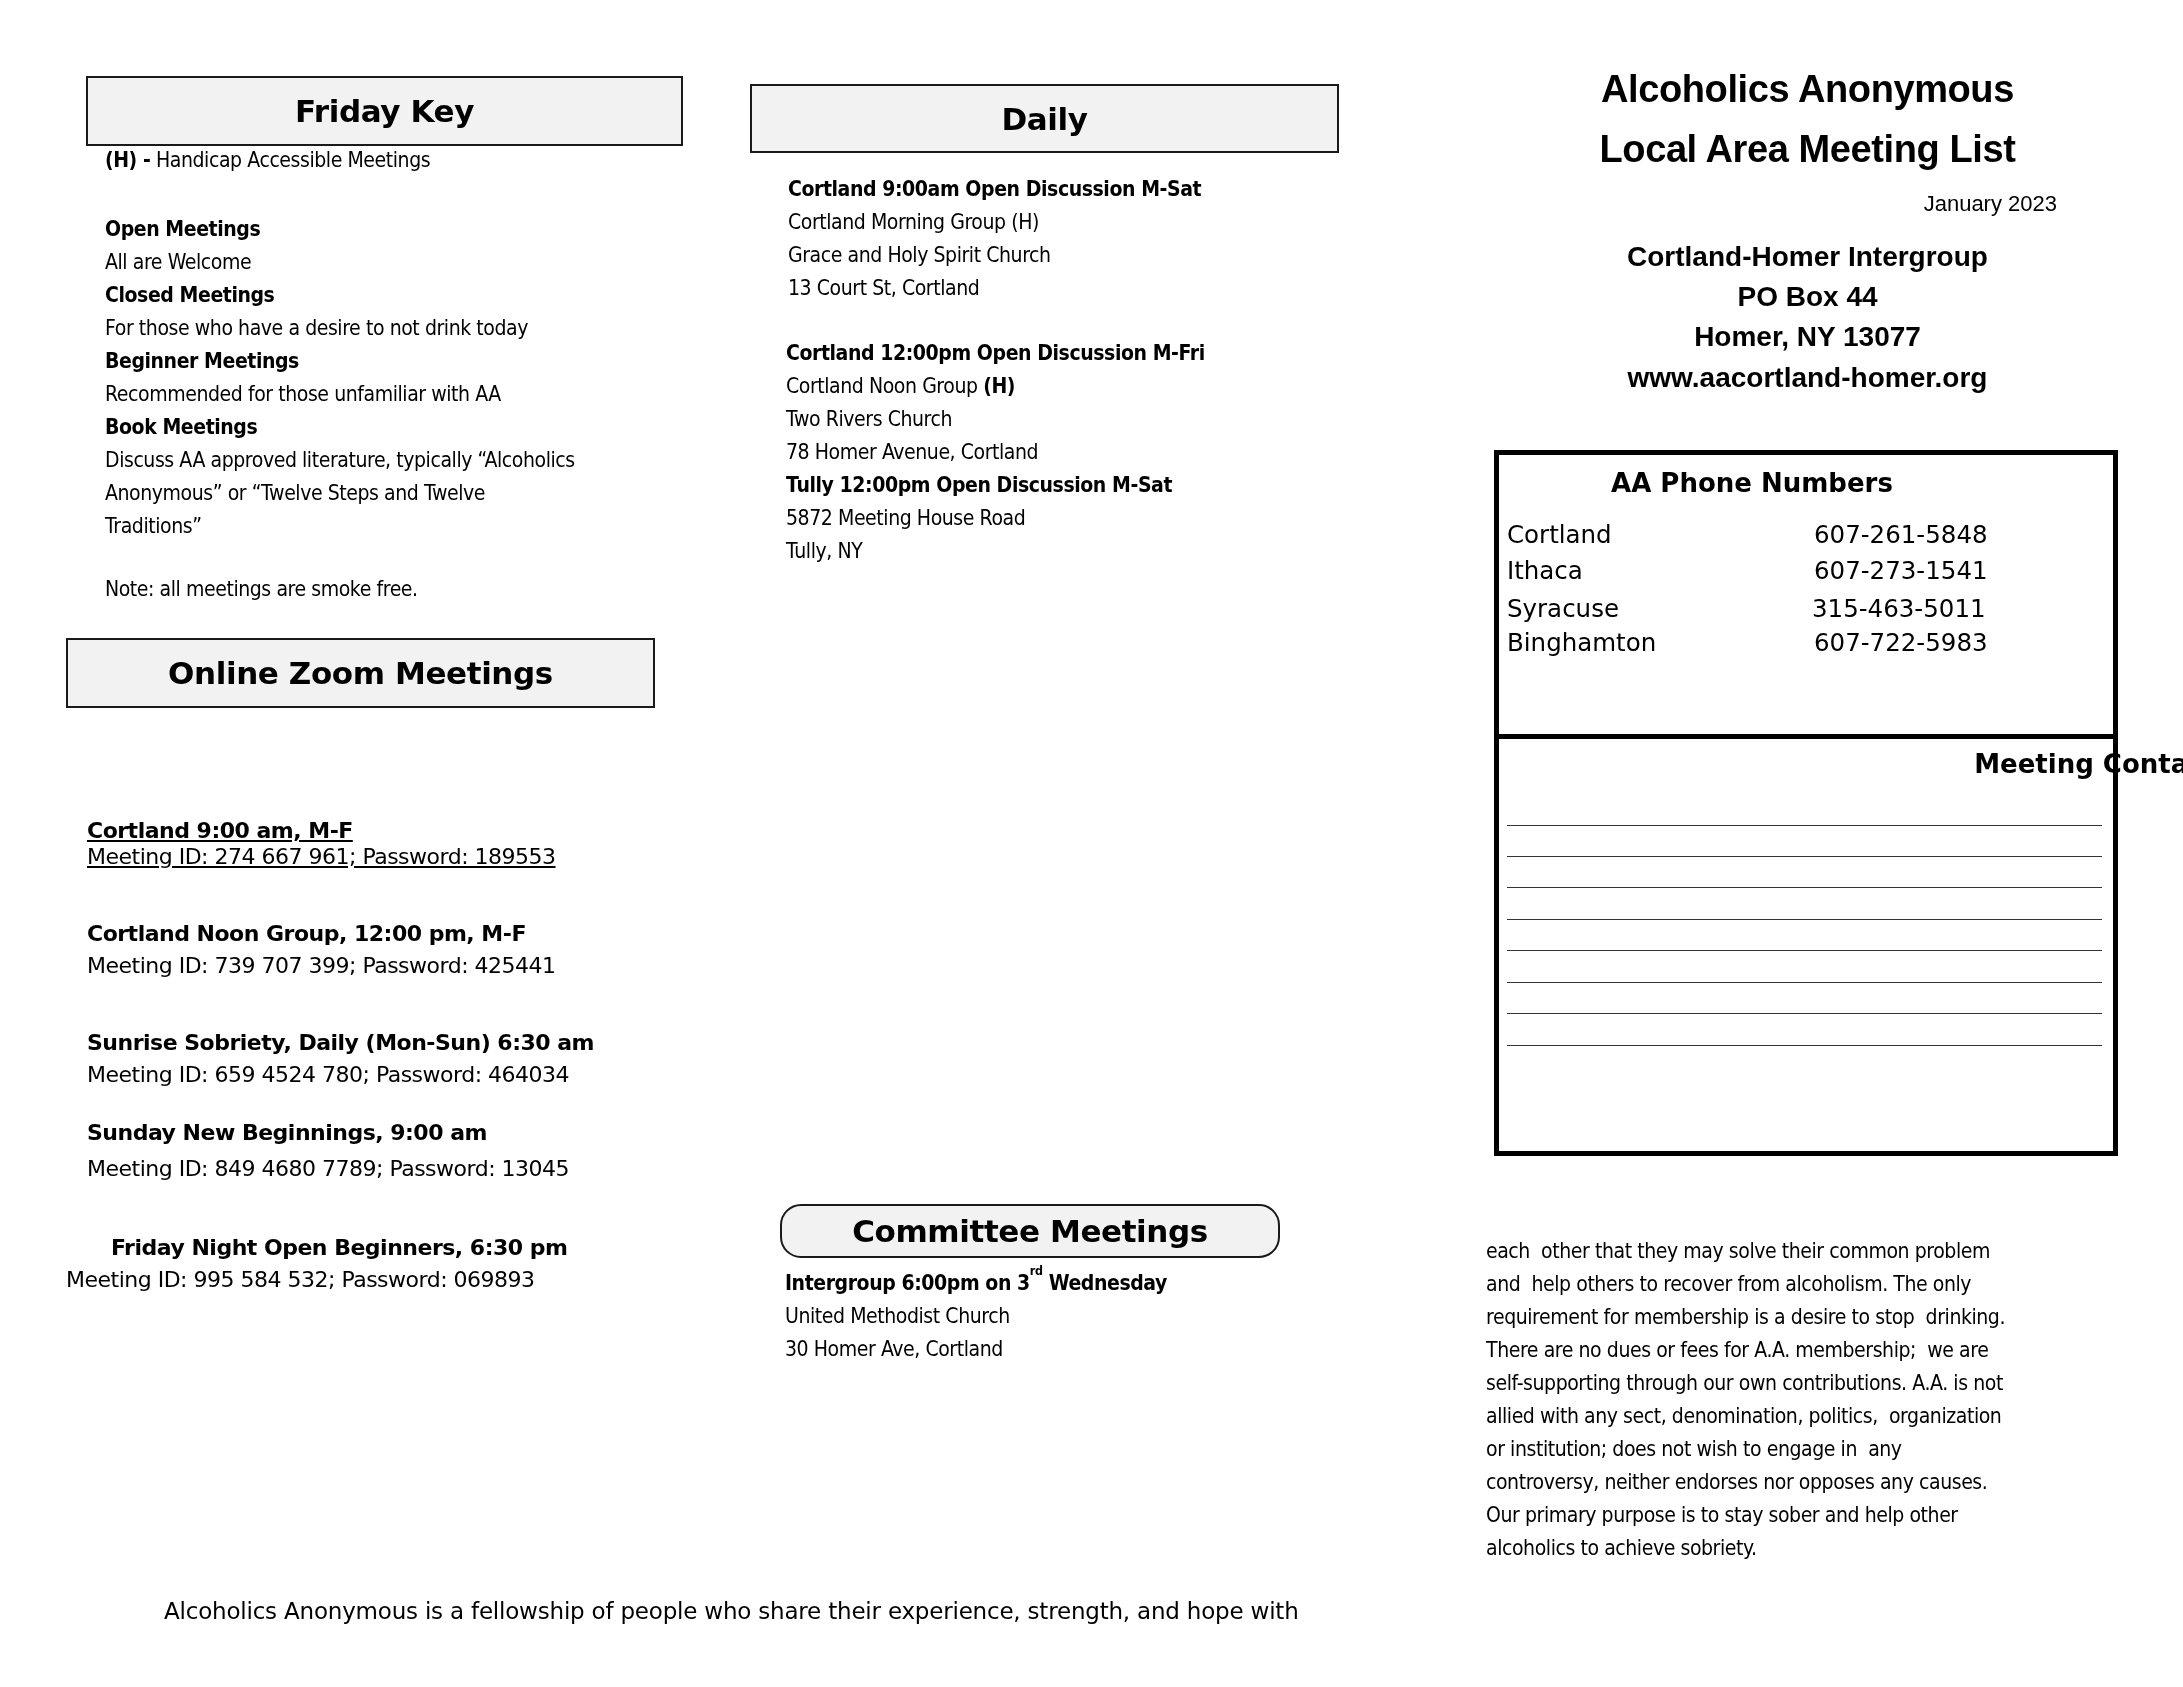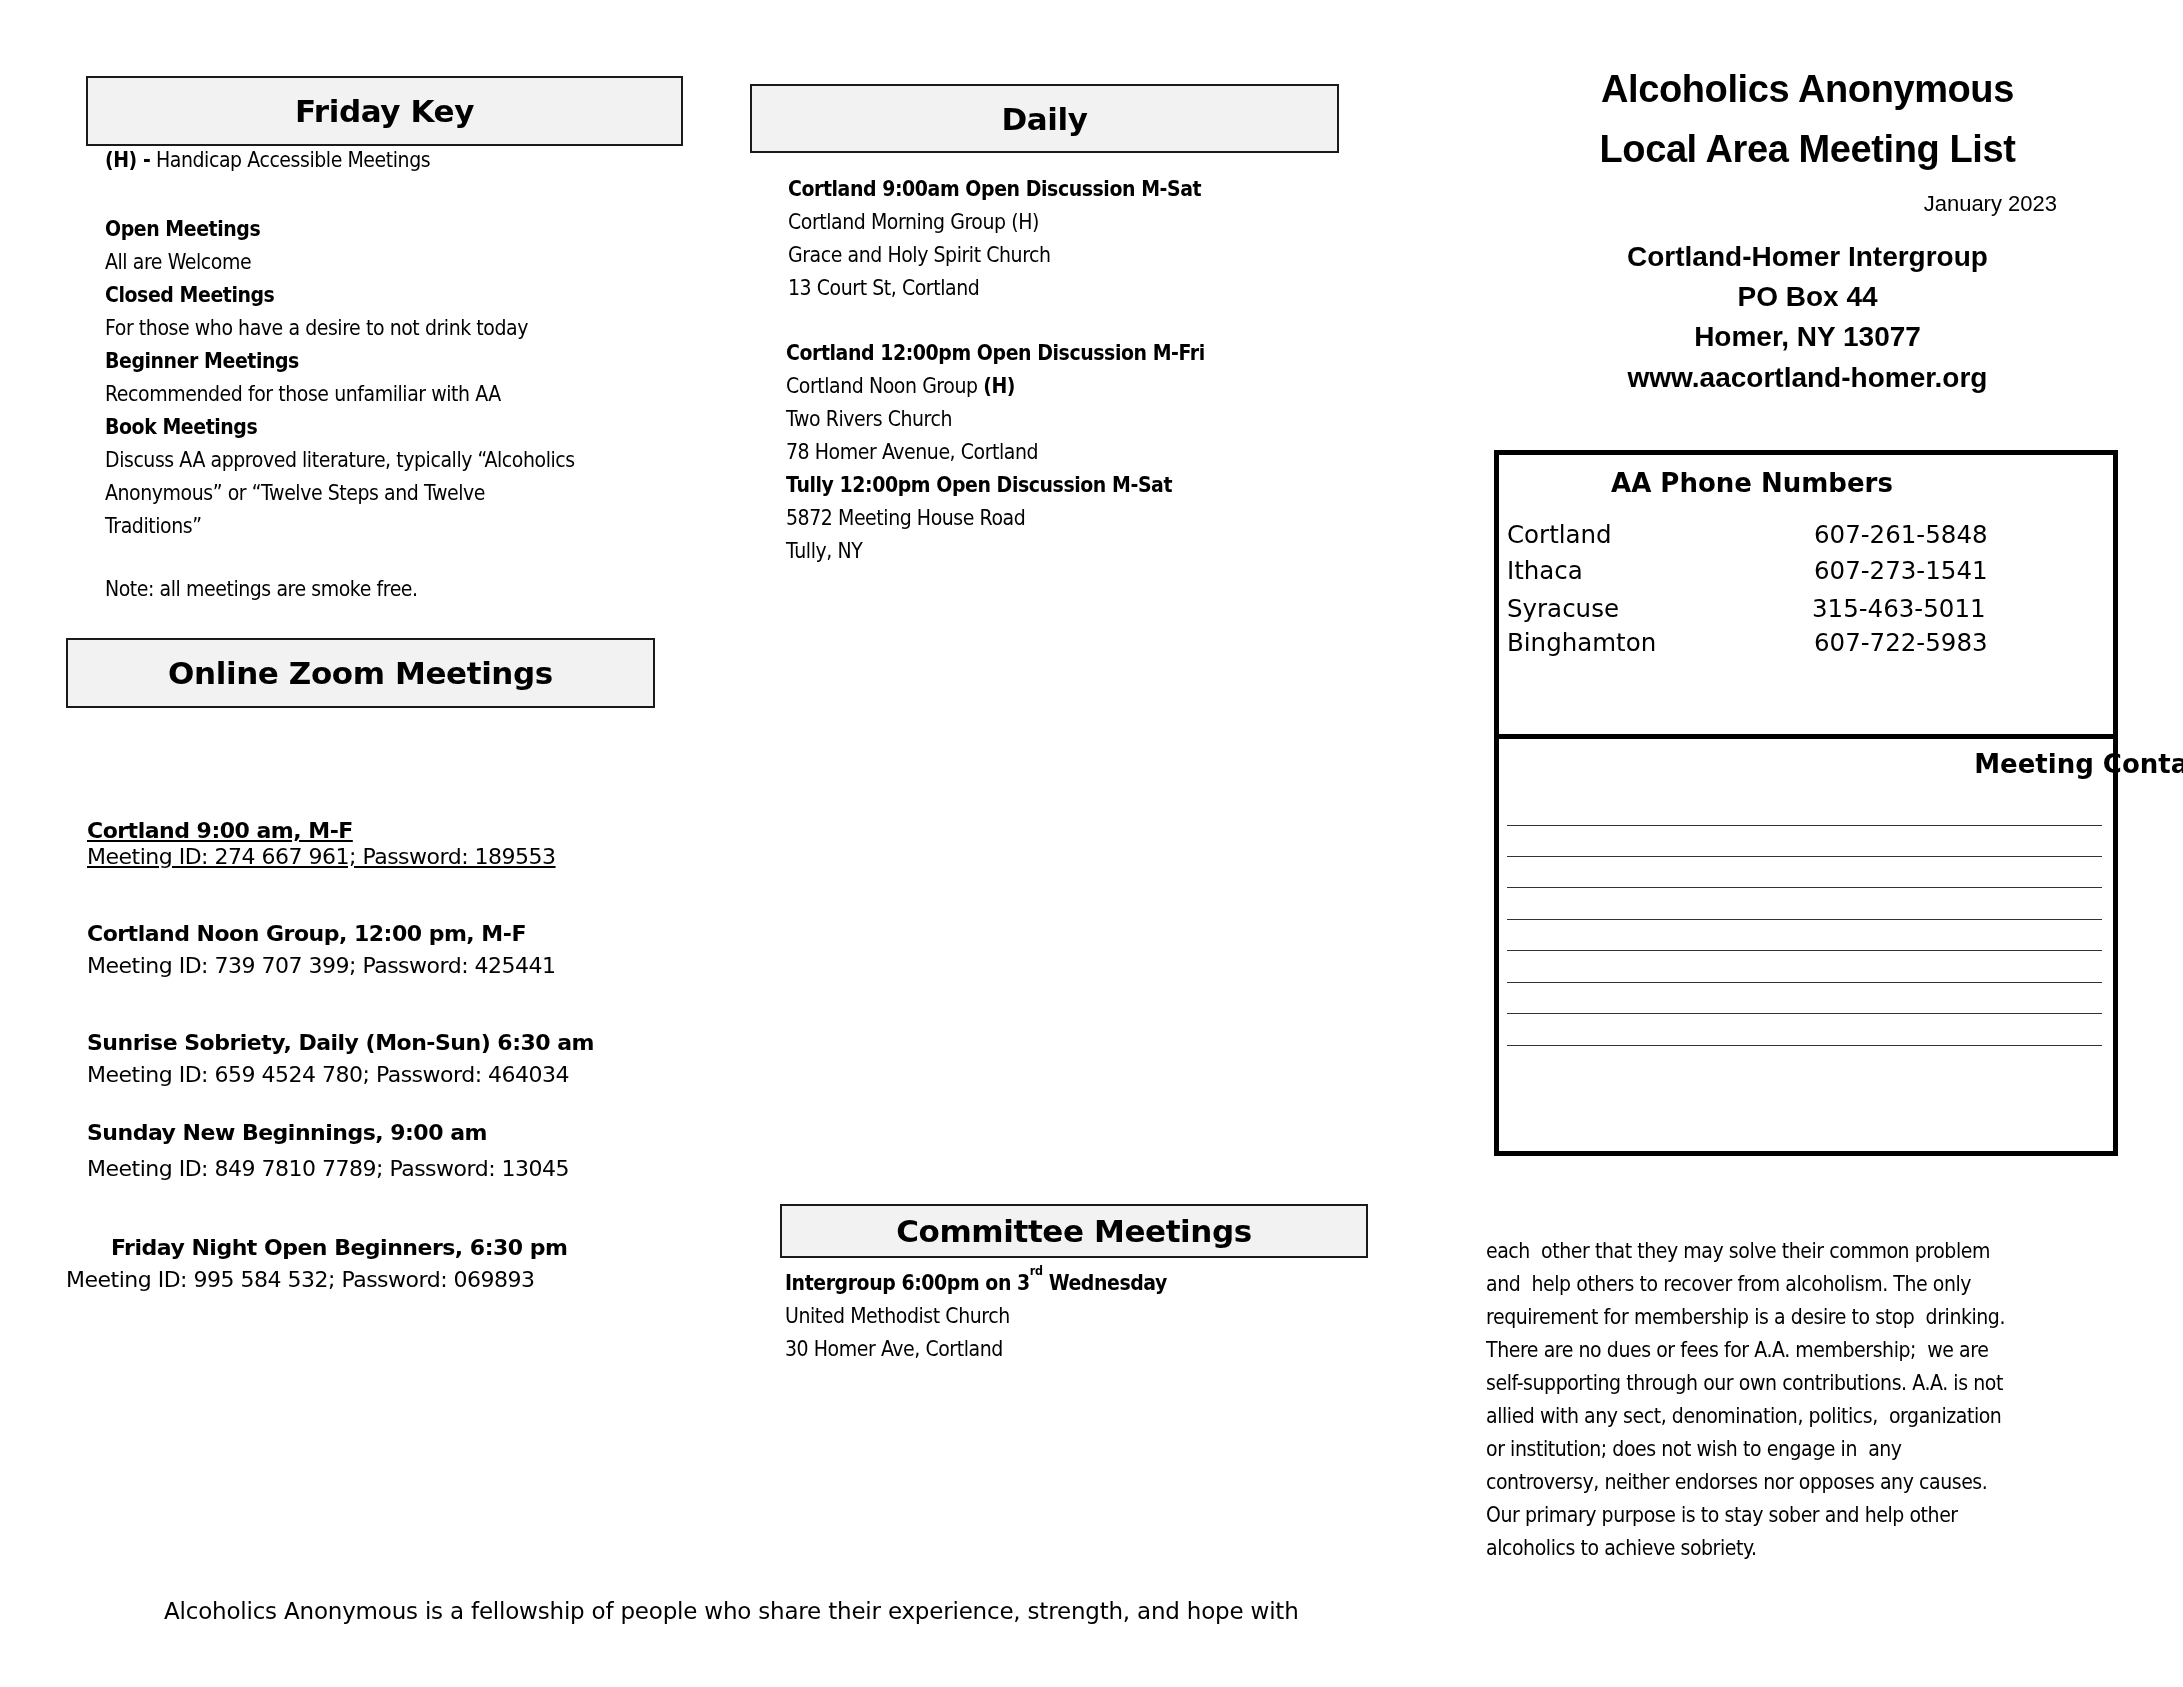--- a/index.html
+++ b/index.html
@@ -53,21 +53,21 @@
 <div class="abs t" style="left:87px;top:921px;">
   <div class="b">Cortland Noon Group, 12:00 pm, M-F</div>
   <div style="margin-top:7px;">Meeting ID: 739 707 399; Password: 425441</div>
 </div>
 <div class="abs t" style="left:87px;top:1030px;">
   <div class="b">Sunrise Sobriety, Daily (Mon-Sun) 6:30 am</div>
   <div style="margin-top:7px;">Meeting ID: 659 4524 780; Password: 464034</div>
 </div>
 <div class="abs t" style="left:87px;top:1120px;">
   <div class="b">Sunday New Beginnings, 9:00 am</div>
-  <div style="margin-top:10.5px;">Meeting ID: 849 7810 7789; Password: 13045</div>
+  <div style="margin-top:10.5px;">Meeting ID: 849 4680 7789; Password: 13045</div>
 </div>
 <div class="abs t b" style="left:111px;top:1235px;">Friday Night Open Beginners, 6:30 pm</div>
 <div class="abs t" style="left:66px;top:1267px;">Meeting ID: 995 584 532; Password: 069893</div>
 
 <div class="hbox" style="left:750px;top:84px;width:589px;height:69px;">
   <span>Daily</span>
 </div>
 <div class="abs t cond ml" style="left:788px;top:172px;">
   <div class="b">Cortland 9:00am Open Discussion M-Sat</div>
   <div>Cortland Morning Group (H)</div>
@@ -77,21 +77,21 @@
 <div class="abs t cond ml" style="left:786px;top:336px;">
   <div class="b">Cortland 12:00pm Open Discussion M-Fri</div>
   <div><span>Cortland Noon Group</span> <span class="b">(H)</span></div>
   <div>Two Rivers Church</div>
   <div>78 Homer Avenue, Cortland</div>
   <div class="b">Tully 12:00pm Open Discussion M-Sat</div>
   <div>5872 Meeting House Road</div>
   <div>Tully, NY</div>
 </div>
 
-<div class="hbox" style="left:780px;top:1204px;width:588px;height:54px;">
+<div class="hbox" style="left:780px;top:1204px;width:500px;height:54px;border-radius:21px;">
   <span>Committee Meetings</span>
 </div>
 <div class="abs t cond ml" style="left:785px;top:1266px;">
   <div class="b"><span>Intergroup 6:00pm on 3</span><sup>rd</sup><span> Wednesday</span></div>
   <div>United Methodist Church</div>
   <div>30 Homer Ave, Cortland</div>
 </div>
 
 <div class="abs title" style="top:68px;font-size:38px;letter-spacing:-0.4px;">Alcoholics Anonymous</div>
 <div class="abs title" style="top:128px;font-size:38px;letter-spacing:-0.4px;">Local Area Meeting List</div>

